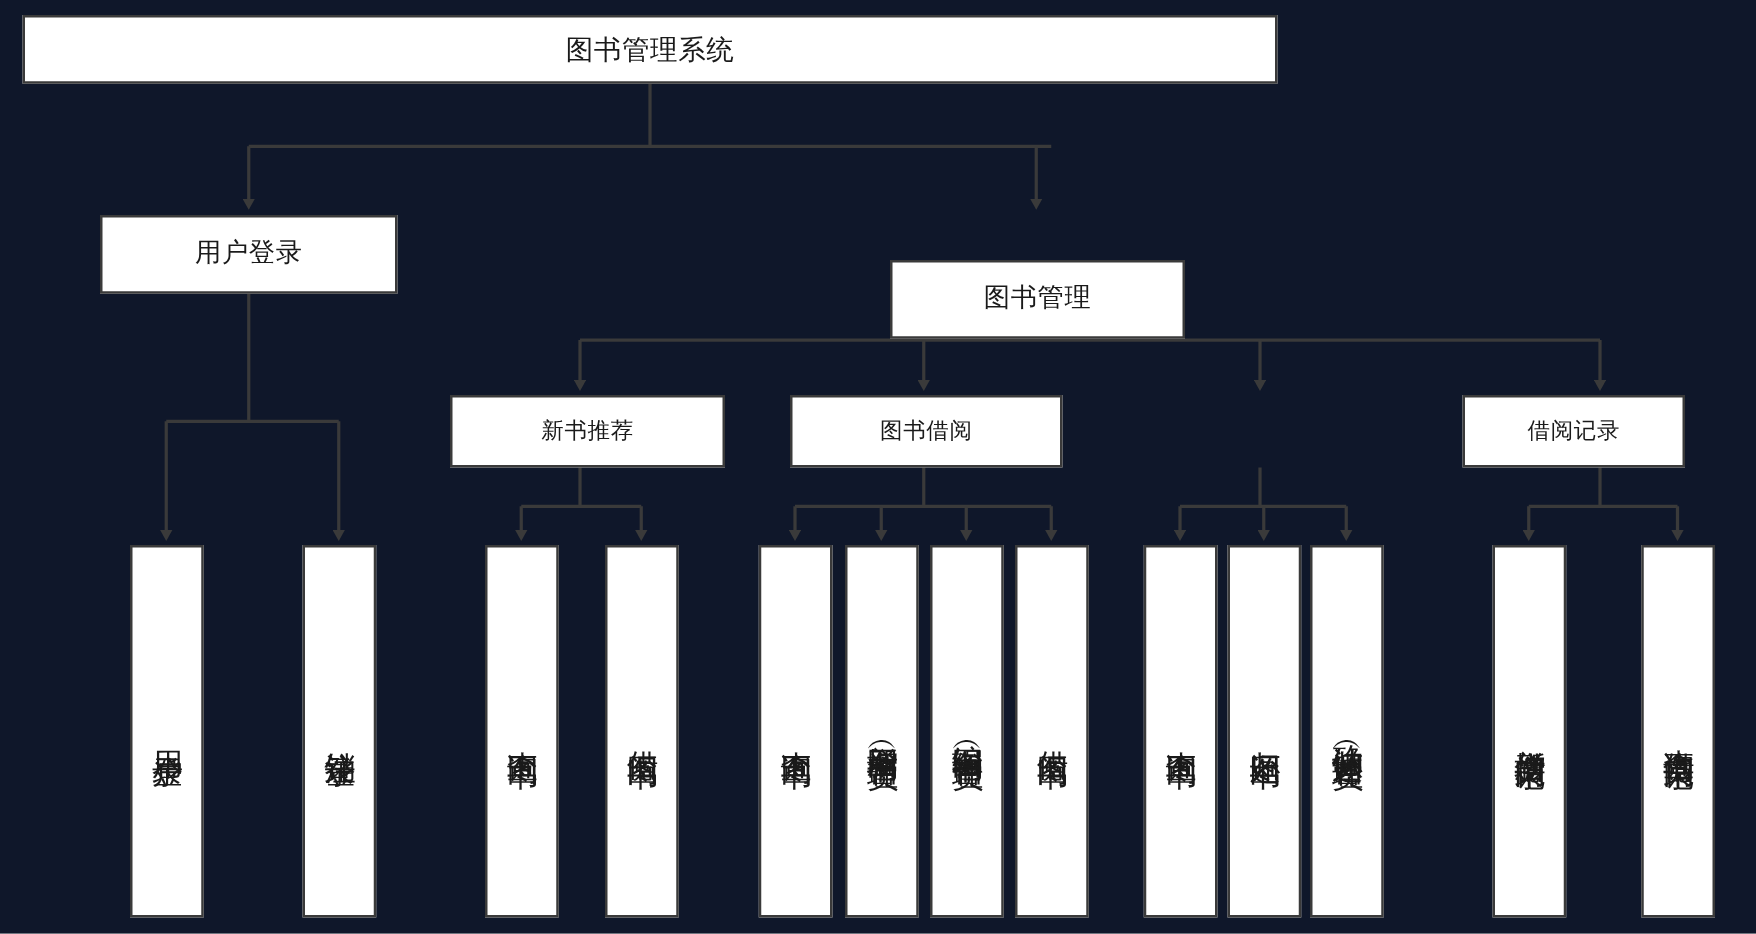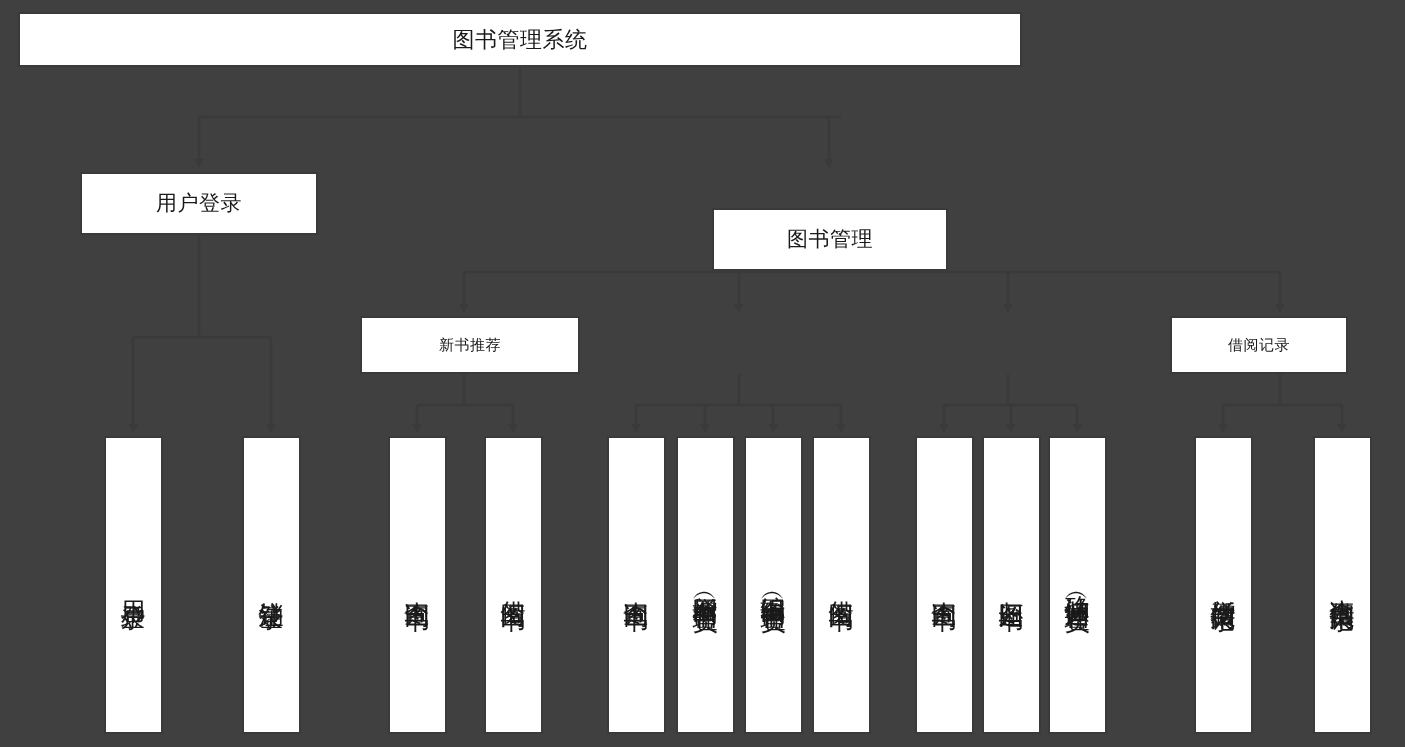--- a/index.html
+++ b/index.html
@@ -8,21 +8,21 @@
     padding: 0;
     background: #ffffff;
   }
   body {
     font-family: "Liberation Sans", "DejaVu Sans", sans-serif;
   }
   #canvas {
     position: relative;
     width: 1405px;
     height: 747px;
-    background: #404040;
+    background: #0f172a;
     overflow: hidden;
   }
   #edges {
     position: absolute;
     left: 0;
     top: 0;
     width: 1405px;
     height: 747px;
     pointer-events: none;
   }
@@ -39,21 +39,21 @@
   }
   .node .label {
     display: block;
     text-align: center;
     line-height: 1.18;
     letter-spacing: 0.5px;
     white-space: nowrap;
   }
   .node.root .label { font-size: 22px; }
   .node.level1 .label { font-size: 21px; }
-  .node.level2 .label { font-size: 15px; }
+  .node.level2 .label { font-size: 18px; }
 
   
   .node.leaf {
     border-width: 2.6px;
   }
   .node.leaf .label {
     font-size: 25px;
     writing-mode: vertical-rl;
     text-orientation: upright;
     line-height: 1.04;
@@ -132,20 +132,23 @@
   <div class="node level1" style="left:80px; top:172px; width:238px; height:63px;">
     <span class="label">用户登录</span>
   </div>
   <div class="node level1" style="left:712px; top:172px; width:236px; height:63px;margin-top:36px;">
     <span class="label">图书管理</span>
   </div>
 
   <div class="node level2" style="left:360px; top:316px; width:220px; height:58px;">
     <span class="label">新书推荐</span>
   </div>
+  <div class="node level2" style="left:632px; top:316px; width:218px; height:58px;">
+    <span class="label">图书借阅</span>
+  </div>
   <div class="node level2" style="left:1170px; top:316px; width:178px; height:58px;">
     <span class="label">借阅记录</span>
   </div>
 
   <div class="node leaf" style="left:104px; top:436px; width:59px; height:298px;">
     <span class="label">用户登录</span>
   </div>
   <div class="node leaf" style="left:242px; top:436px; width:59px; height:298px;">
     <span class="label">注销登录</span>
   </div>

